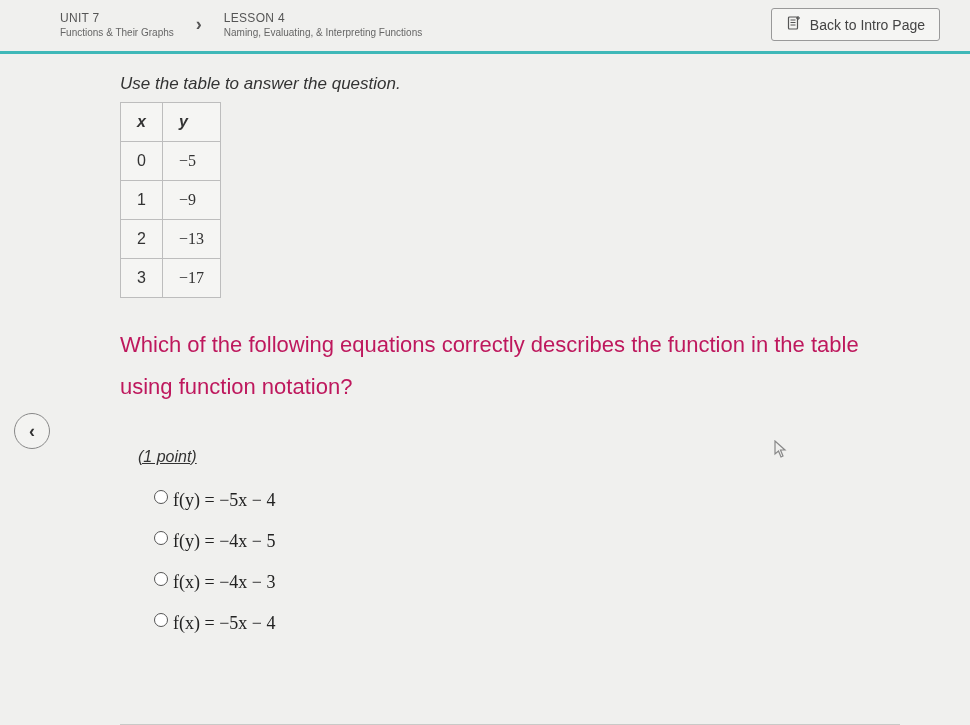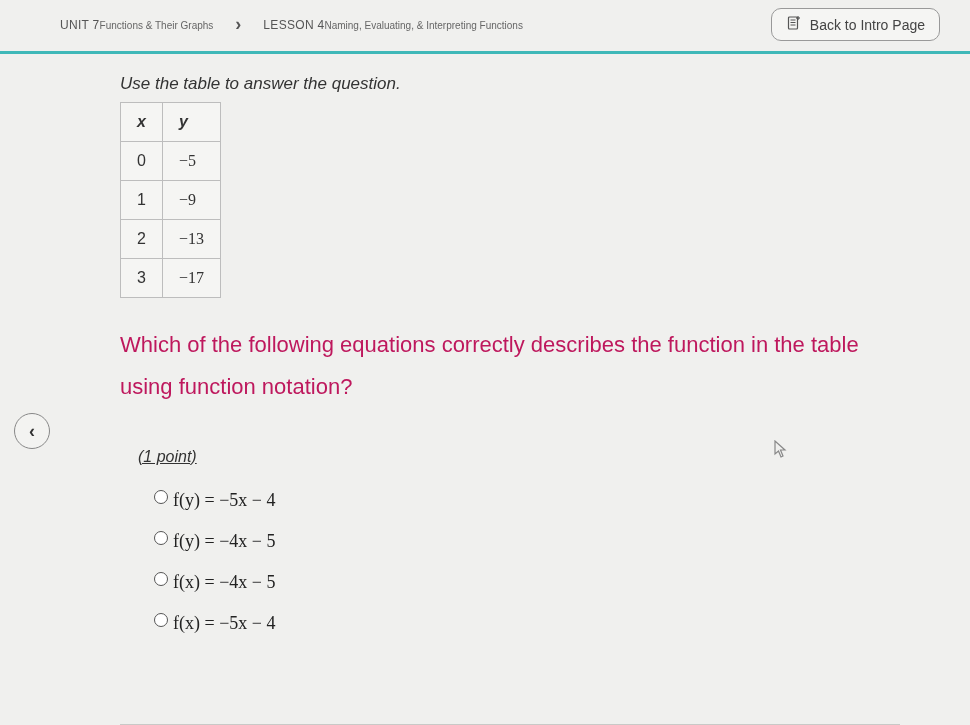--- a/index.html
+++ b/index.html
@@ -11,28 +11,28 @@
     height: 725px;
     position: relative;
   }
   .header {
     display: flex;
     align-items: center;
     padding: 8px 30px 10px 60px;
     background: #f0f0ee;
     border-bottom: 3px solid #3fb8b8;
   }
-  .crumb { display: flex; flex-direction: row; }
+  .crumb { display: flex; flex-direction: column; }
   .crumb .top { font-size: 12px; color: #555; letter-spacing: 0.3px; }
   .crumb .bot { font-size: 10px; color: #666; margin-top: 2px; }
   .chevron { margin: 0 22px; color: #555; font-size: 18px; font-weight: bold; }
   .back-btn {
     margin-left: auto;
     border: 1px solid #999;
-    border-radius: 10px;
+    border-radius: 3px;
     padding: 6px 14px;
     background: #f5f5f3;
     color: #444;
     font-size: 14px;
     display: flex;
     align-items: center;
     gap: 8px;
     cursor: pointer;
   }
   .content {
@@ -153,21 +153,21 @@
     <div class="opt">
       <div class="radio"></div>
       <span class="eq">f(y) = −5x − 4</span>
     </div>
     <div class="opt">
       <div class="radio"></div>
       <span class="eq">f(y) = −4x − 5</span>
     </div>
     <div class="opt">
       <div class="radio"></div>
-      <span class="eq">f(x) = −4x − 5</span>
+      <span class="eq">f(x) = −4x − 3</span>
     </div>
     <div class="opt">
       <div class="radio"></div>
       <span class="eq">f(x) = −5x − 4</span>
     </div>
   </div>
 </div>
 
 <span class="cursor-icon">
   <svg width="14" height="18" viewBox="0 0 14 18">

